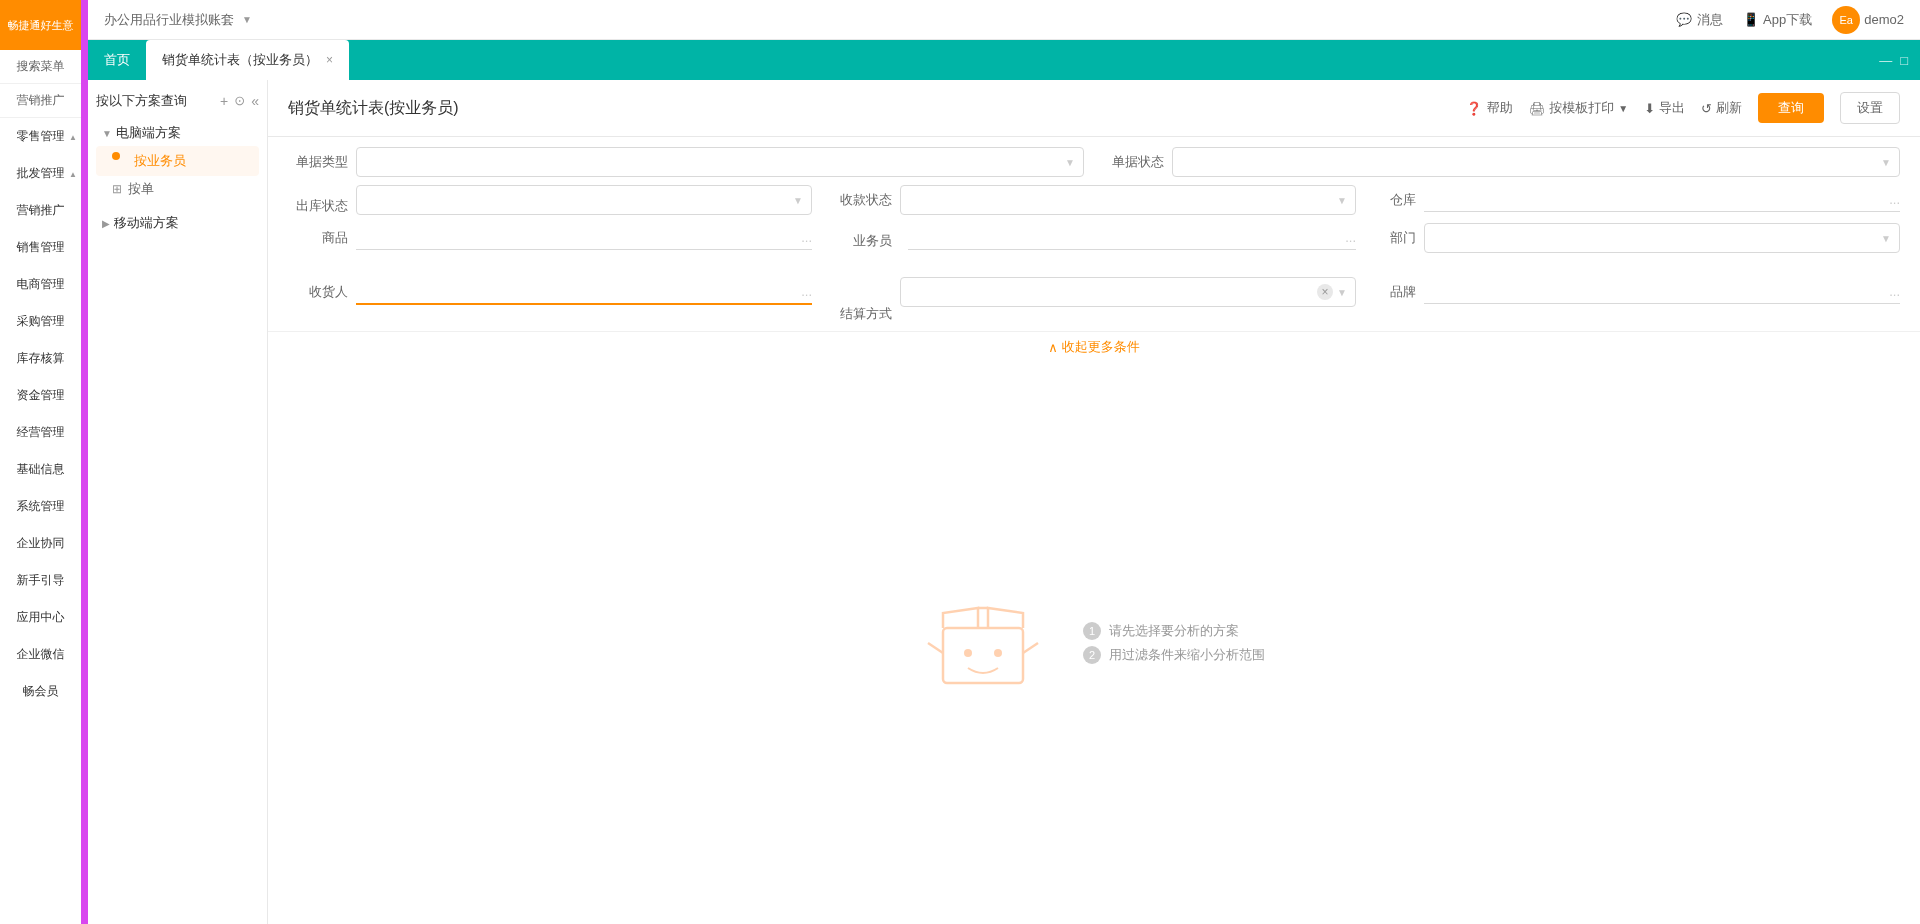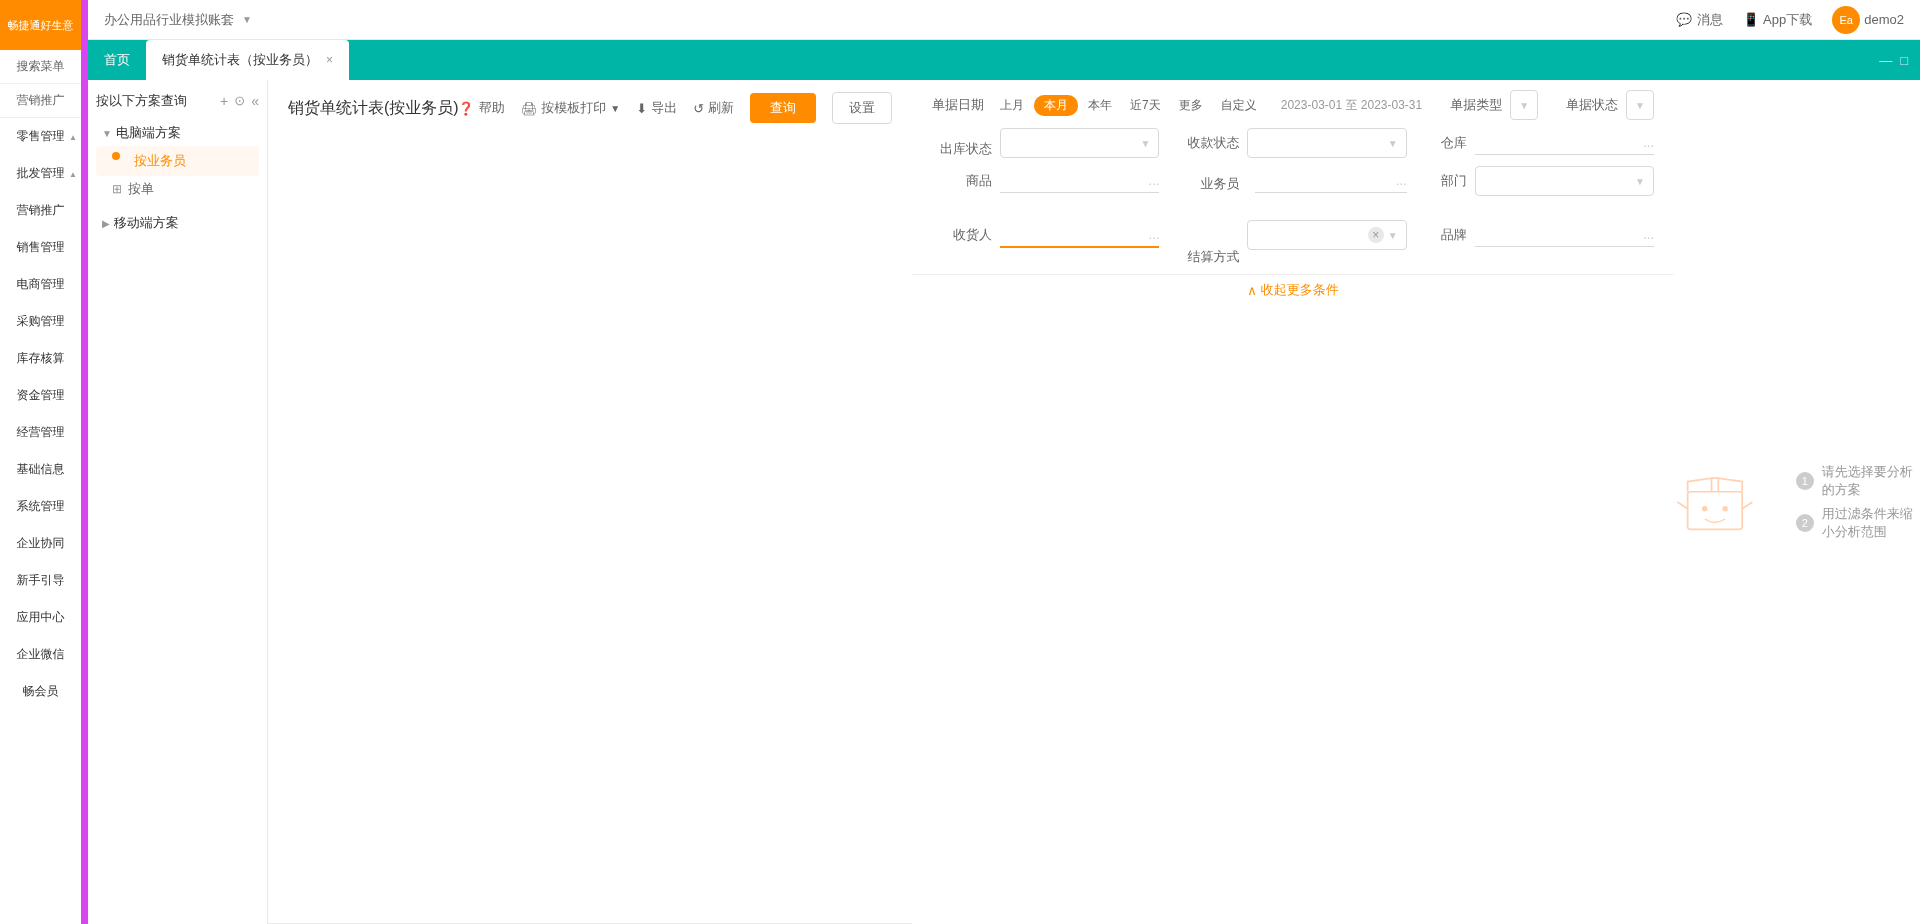--- a/index.html
+++ b/index.html
@@ -47,21 +47,21 @@
     .scheme-group-header { display: flex; align-items: center; gap: 4px; padding: 4px 6px; cursor: pointer; color: #333; font-size: 13px; }
     .scheme-group-header .arrow { color: #999; font-size: 10px; }
     .scheme-item { display: flex; align-items: flex-start; gap: 14px; padding: 6px 16px; cursor: pointer; font-size: 13px; color: #666; border-radius: 4px; }
     .scheme-item.active { color: #ff8c00; background: #fff7f0; }
     .scheme-item .dot { width: 8px; height: 8px; border-radius: 50%; background: #ff8c00; }
     .scheme-sub { padding: 4px 16px; display: flex; align-items: center; gap: 6px; color: #666; font-size: 13px; cursor: pointer; }
     .scheme-sub .icon { color: #999; font-size: 12px; }
     .scheme-group2 { margin-top: 8px; }
 
     
-    .right-content { flex: 1; display: flex; flex-direction: row; overflow: hidden; }
+    .right-content { flex: 1; display: flex; flex-direction: column; overflow: hidden; }
 
     
     .page-header { background: #fff; padding: 12px 20px 0 20px; border-bottom: 1px solid #e8e8e8; flex-shrink: 0; }
     .page-title-row { display: flex; align-items: center; justify-content: space-between; margin-bottom: 12px; }
     .page-title { font-size: 16px; color: #333; font-weight: 500; }
     .page-actions { display: flex; align-items: center; gap: 16px; }
     .page-action-btn { display: flex; align-items: center; gap: 4px; color: #666; cursor: pointer; font-size: 13px; }
     .btn-primary { background: #ff8c00; color: #fff; border: none; padding: 6px 20px; border-radius: 4px; cursor: pointer; font-size: 13px; }
     .btn-secondary { background: #fff; color: #666; border: 1px solid #d9d9d9; padding: 6px 16px; border-radius: 4px; cursor: pointer; font-size: 13px; }
     .filter-control-box { flex: 1; border: 1px solid #d9d9d9; padding: 4px 8px; font-size: 13px; color: #333; border-radius: 4px; background: #fff; display: flex; align-items: center; justify-content: space-between; height: 30px; }
@@ -206,32 +206,20 @@
             <button class="btn-primary">查询</button>
             <button class="btn-secondary">设置</button>
           </div>
         </div>
       </div>
 
       <div class="filter-section">
 
         <div style="display:flex; align-items:center; padding: 10px 20px 8px 20px; gap: 20px; background:#fff;">
 
-          <div style="display:flex; align-items:center; gap:8px; flex: 0 0 auto;">
-            <span style="color:#666; font-size:13px; white-space:nowrap;">单据日期</span>
-            <div style="display:flex; align-items:center; gap:2px;">
-              <span class="date-tab">上月</span>
-              <span class="date-tab active">本月</span>
-              <span class="date-tab">本年</span>
-              <span class="date-tab">近7天</span>
-              <span class="date-tab">更多</span>
-              <span class="date-tab">自定义</span>
-            </div>
-            <span class="date-range">2023-03-01 至 2023-03-31</span>
-          </div>
 
           <div style="display:flex; align-items:center; gap:8px; flex:1;">
             <span style="color:#666; font-size:13px; white-space:nowrap; min-width:60px; text-align:right;">单据类型</span>
             <div class="filter-control-box" style="flex:1;">
               <span></span>
               <span style="color:#ccc; font-size:10px;">▼</span>
             </div>
           </div>
 
           <div style="display:flex; align-items:center; gap:8px; flex:1;">

